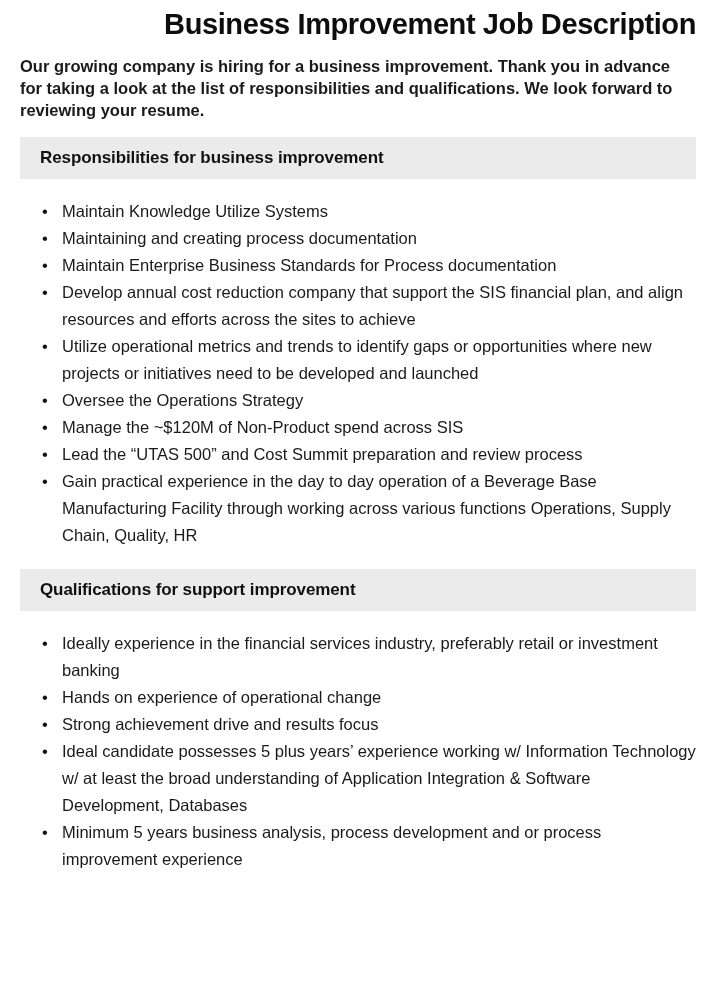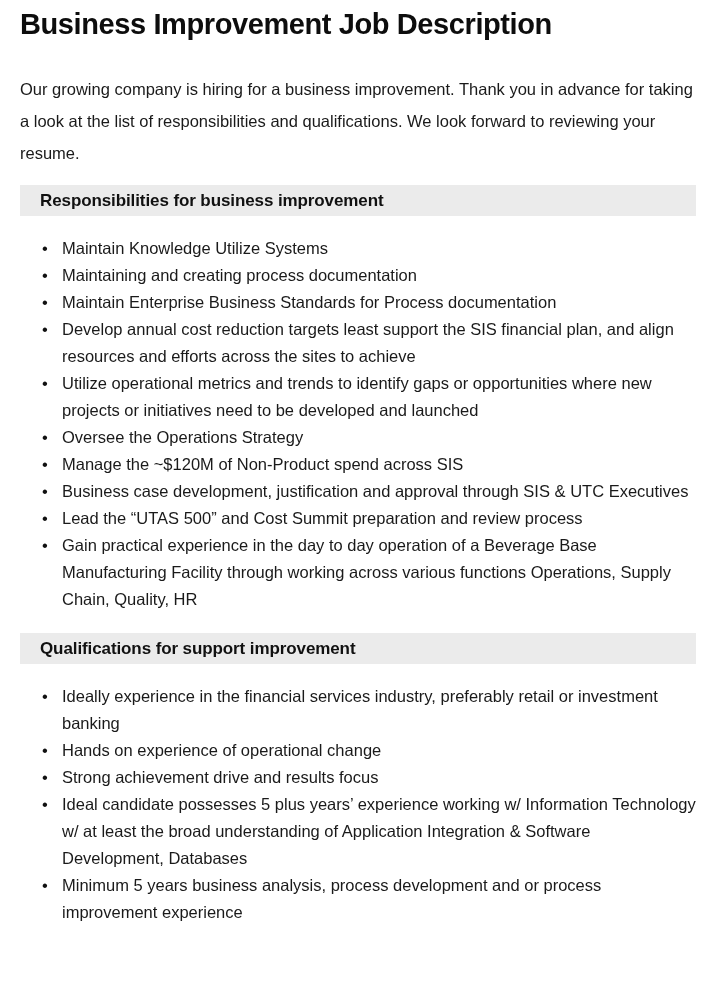--- a/index.html
+++ b/index.html
@@ -14,35 +14,36 @@
     background:#ffffff;
     color:var(--text);
     font-family:"Liberation Sans","DejaVu Sans",sans-serif;
     overflow:hidden;
   }
   .page{
     padding:0 24px 0 20px;
   }
   .doc-title{
     margin:6px 0 0 0;
-    text-align:left;
+    text-align:right;
     font-size:29px;
     line-height:36px;
     font-weight:700;
     letter-spacing:-0.4px;
     color:#0d0d0d;
   }
   .intro{
-    margin:31px 0 16px 0;
+    margin:13px 0 16px 0;
     font-size:16.5px;
-    line-height:32px;
+    line-height:22px;
+    font-weight:bold;
   }
   .section-header{
     background:var(--section-bg);
-    height:31px;
+    height:42px;
     display:flex;
     align-items:center;
     padding:0 10px 0 20px;
   }
   .section-header .heading-text{
     font-size:17px;
     font-weight:700;
     color:#111111;
     letter-spacing:-0.1px;
   }
@@ -75,25 +76,24 @@
   <p class="intro">Our growing company is hiring for a business improvement. Thank you in advance for taking a look at the list of responsibilities and qualifications. We look forward to reviewing your resume.</p>
 
   <div class="section-header">
     <span class="heading-text">Responsibilities for business improvement</span>
   </div>
 
   <ul class="bullet-list">
     <li>Maintain Knowledge Utilize Systems</li>
     <li>Maintaining and creating process documentation</li>
     <li>Maintain Enterprise Business Standards for Process documentation</li>
-    <li>Develop annual cost reduction targets least support the SIS financial plan, and align resources and efforts across the sites to achieve</li>
+    <li>Develop annual cost reduction company that support the SIS financial plan, and align resources and efforts across the sites to achieve</li>
     <li>Utilize operational metrics and trends to identify gaps or opportunities where new projects or initiatives need to be developed and launched</li>
     <li>Oversee the Operations Strategy</li>
     <li>Manage the ~$120M of Non-Product spend across SIS</li>
-    <li>Business case development, justification and approval through SIS &amp; UTC Executives</li>
     <li>Lead the “UTAS 500” and Cost Summit preparation and review process</li>
     <li>Gain practical experience in the day to day operation of a Beverage Base Manufacturing Facility through working across various functions Operations, Supply Chain, Quality, HR</li>
   </ul>
 
   <div class="section-header">
     <span class="heading-text">Qualifications for support improvement</span>
   </div>
 
   <ul class="bullet-list">
     <li>Ideally experience in the financial services industry, preferably retail or investment banking</li>

